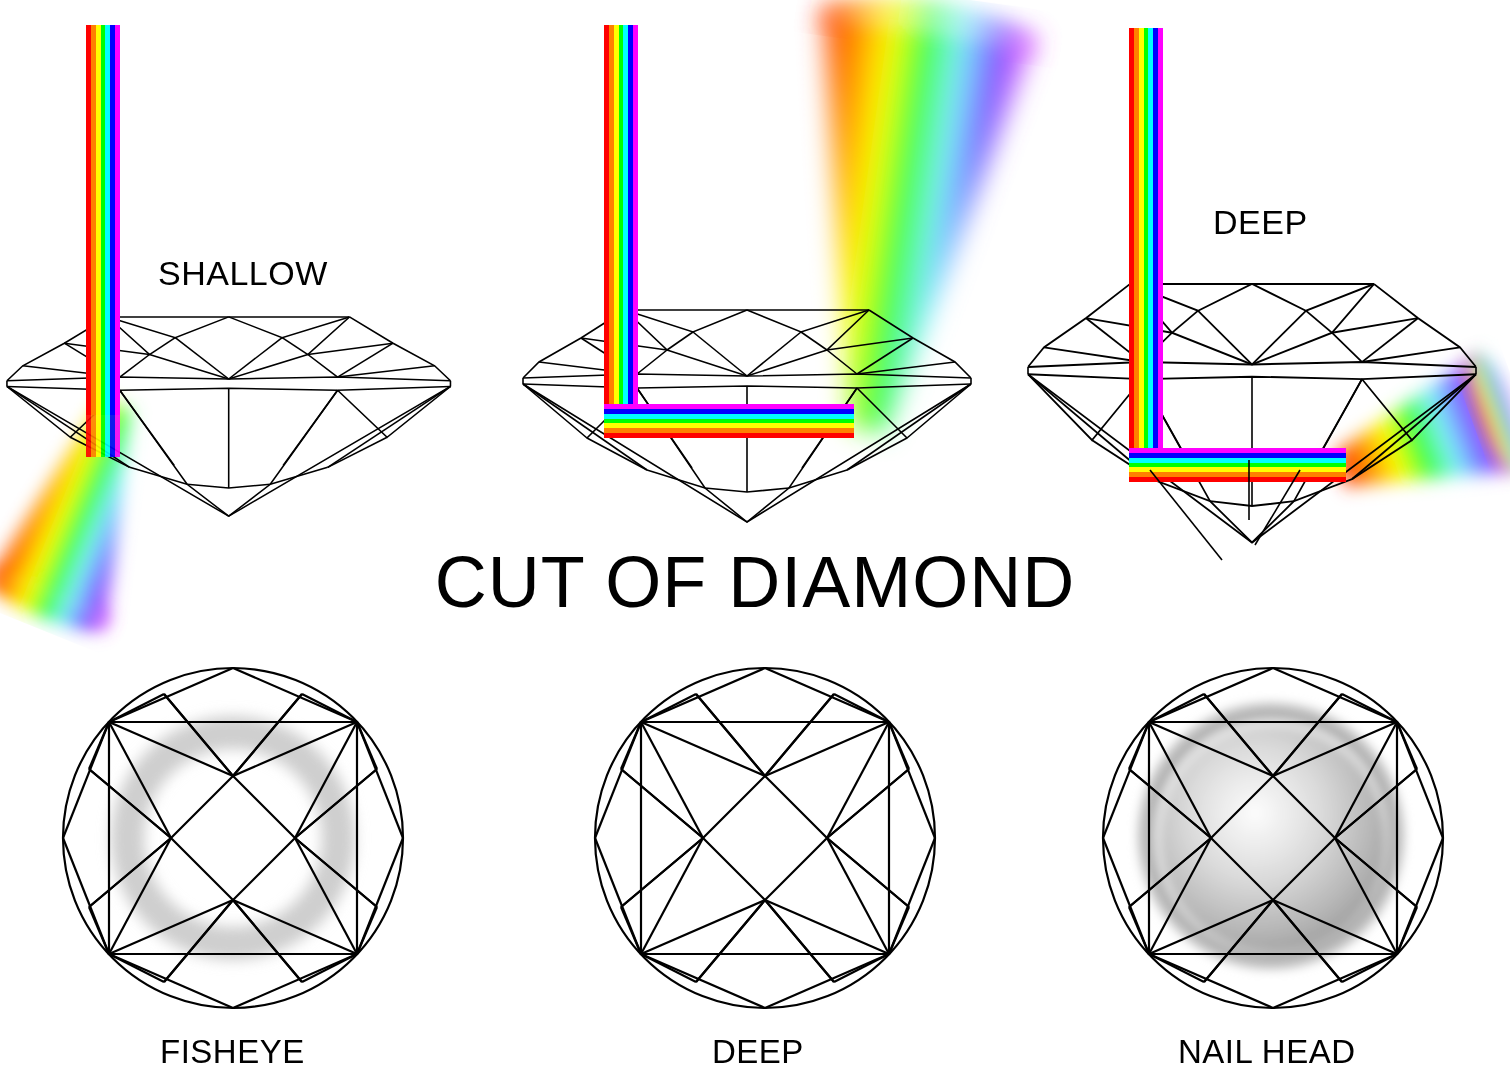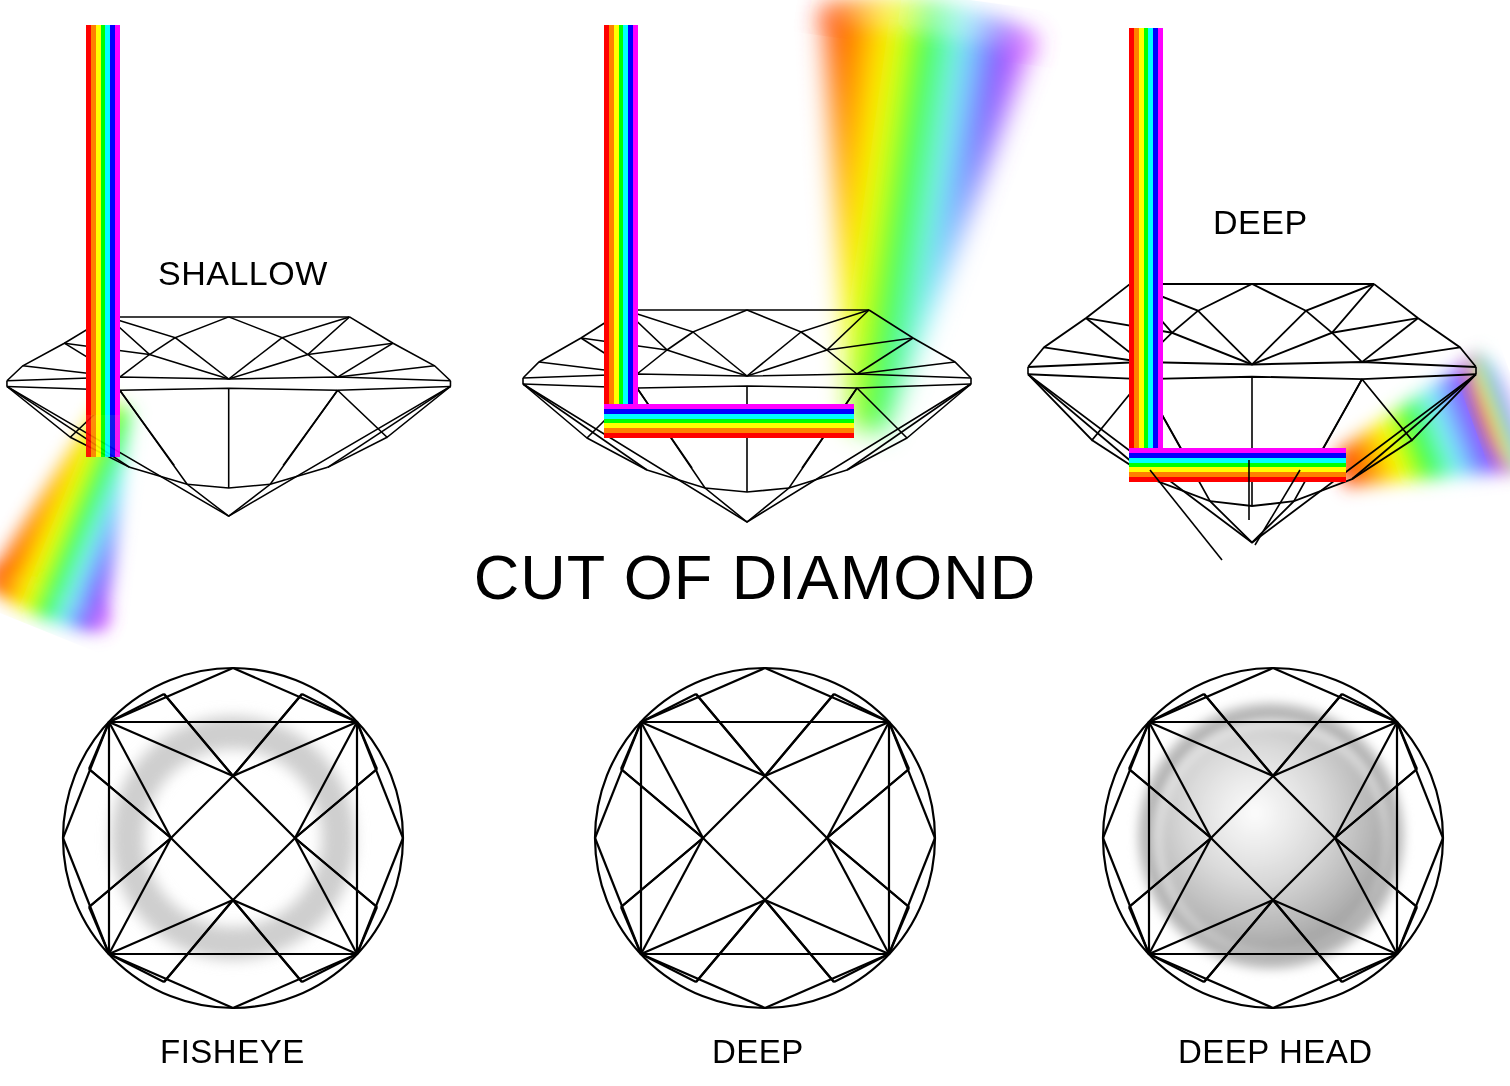--- a/index.html
+++ b/index.html
@@ -2,21 +2,21 @@
 <html><head>
 <meta charset="utf-8">
 <style>
   html,body{margin:0;padding:0;background:#ffffff;}
   body{width:1510px;height:1086px;overflow:hidden;font-family:"Liberation Sans",sans-serif;}
   #stage{position:relative;width:1510px;height:1086px;background:#fff;}
   #art{position:absolute;left:0;top:0;width:1510px;height:1086px;}
   .lbl{position:absolute;color:#000;font-family:"Liberation Sans",sans-serif;white-space:nowrap;}
   .cut-lbl{font-size:34px;letter-spacing:0.5px;}
   .shape-lbl{font-size:33px;letter-spacing:0.5px;margin-top:15px;}
-  #title{position:absolute;left:0;top:546px;width:1510px;text-align:center;font-size:63px;
+  #title{position:absolute;left:0;top:546px;width:1510px;text-align:center;font-size:72px;
          font-family:"Liberation Sans",sans-serif;color:#000;letter-spacing:1px;line-height:1;}
   #lbl-shallow{left:158px;top:237px;margin-top:17px;}
   #lbl-ideal-cut{left:649px;top:228px;}
   #lbl-deep{left:1213px;top:203px;}
   #lbl-fisheye{left:160px;top:1018px;}
   #lbl-ideal{left:712px;top:1018px;}
   #lbl-nailhead{left:1178px;top:1018px;}
 </style>
 </head>
 <body>
@@ -278,15 +278,15 @@
     </g>
   </svg>
 
   <div id="title">CUT OF DIAMOND</div>
 
   <div class="lbl cut-lbl" id="lbl-shallow">SHALLOW</div>
   <div class="lbl cut-lbl" id="lbl-deep">DEEP</div>
 
   <div class="lbl shape-lbl" id="lbl-fisheye">FISHEYE</div>
   <div class="lbl shape-lbl" id="lbl-ideal">DEEP</div>
-  <div class="lbl shape-lbl" id="lbl-nailhead">DEEP HEAD</div>
+  <div class="lbl shape-lbl" id="lbl-nailhead">NAIL HEAD</div>
 
 </div>
 
 </body></html>

